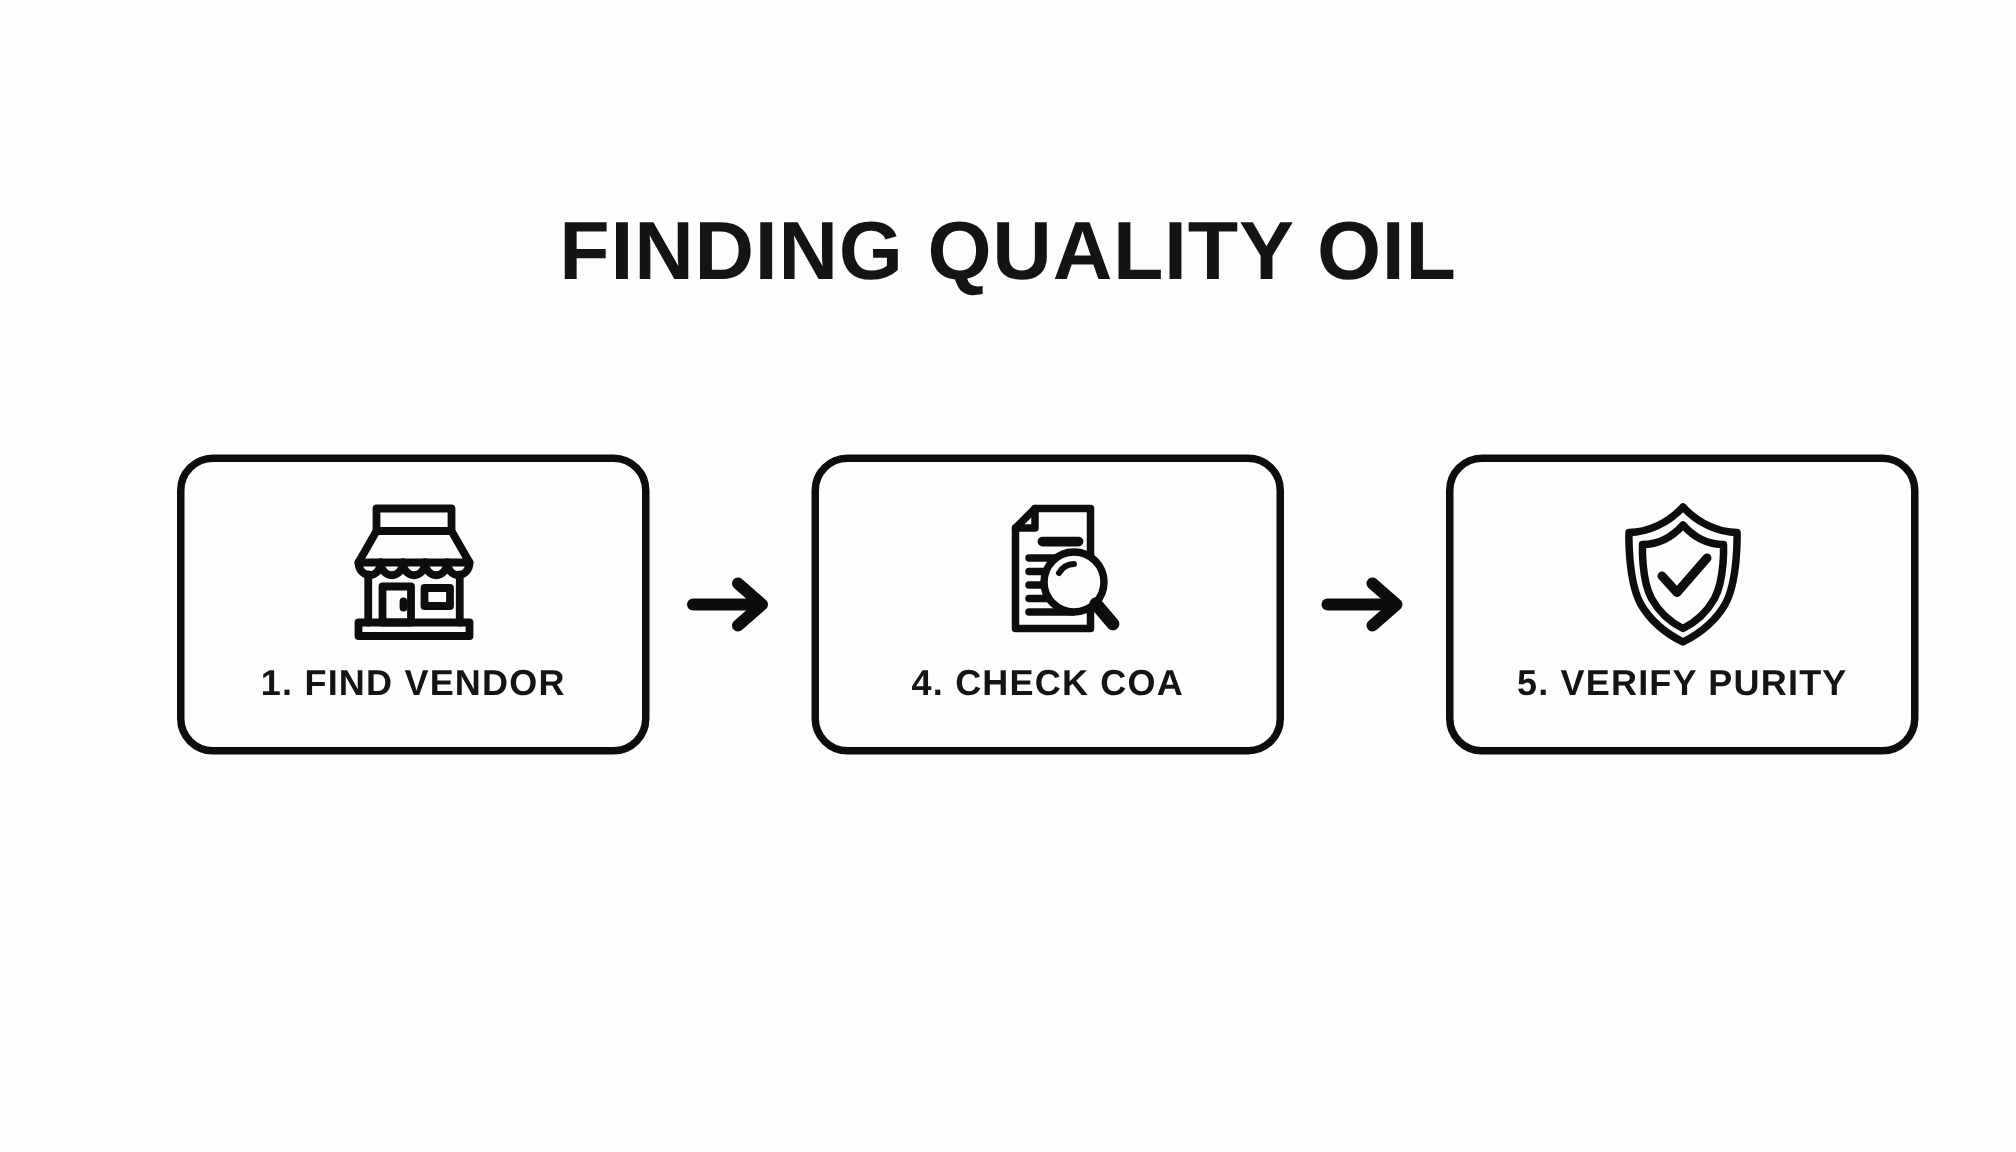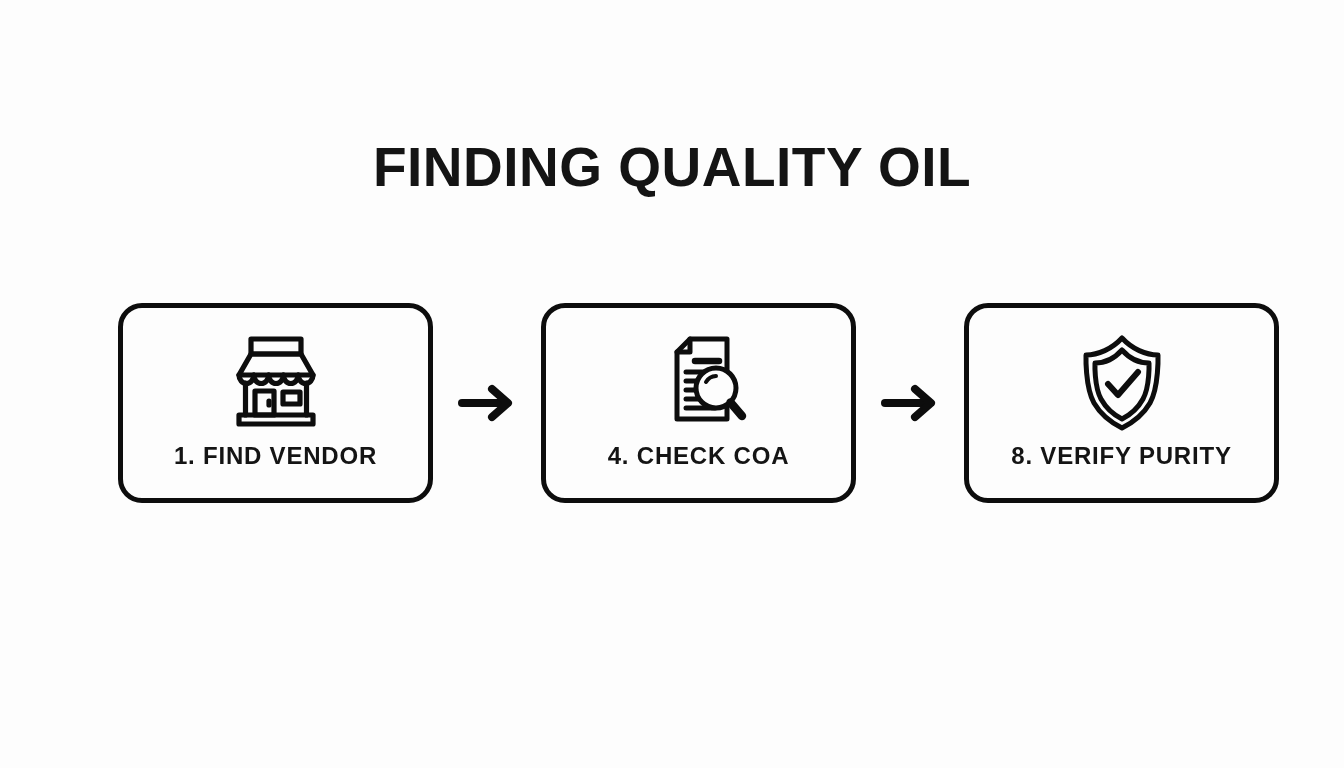--- a/index.html
+++ b/index.html
@@ -195,17 +195,17 @@
                    C60 29 70 33 79 33
                    C79 33 80 56 73 69
                    C68 78 60 85 52 89
                    C44 85 36 78 31 69
                    C24 56 25 33 25 33
                    C34 33 44 29 52 20 Z"></path>
 
           <path d="M38 54 L48 65 L68 42" stroke-width="6"></path>
         </svg>
       </div>
-      <div class="card-label">8. VERIFY PURITY</div>
+      <div class="card-label">5. VERIFY PURITY</div>
     </div>
 
   </div>
 </div>
 
 </body></html>

